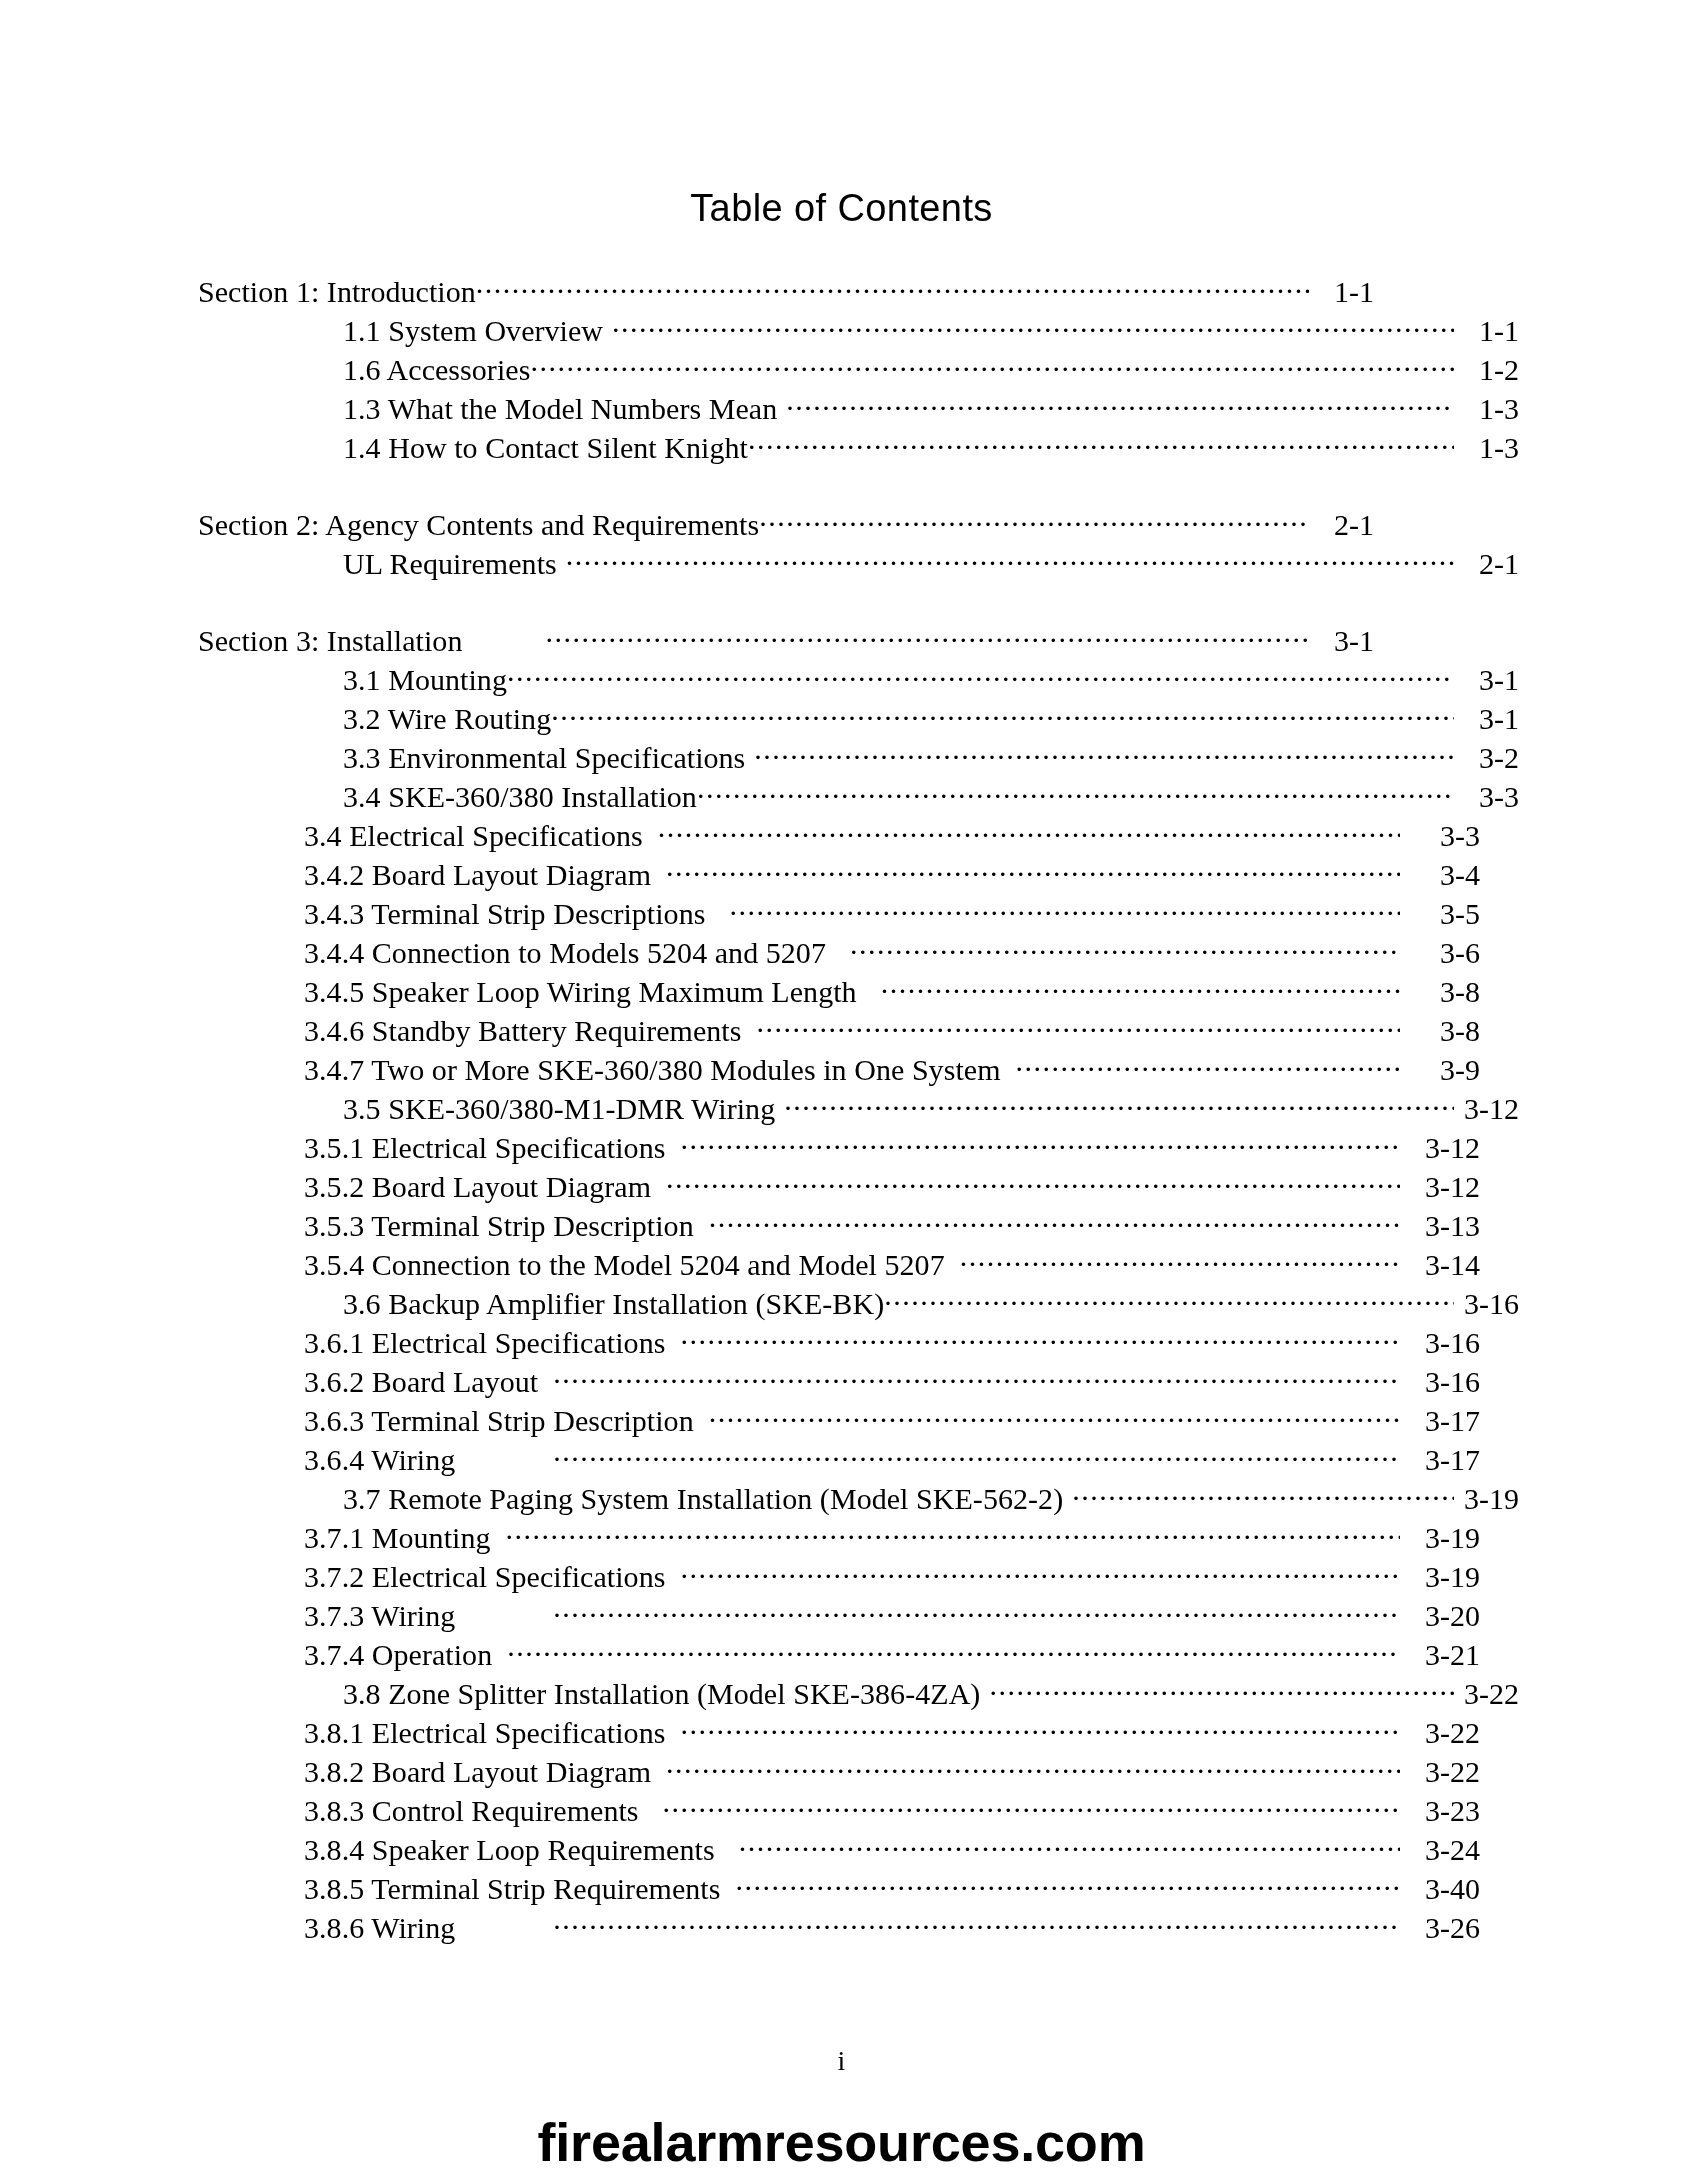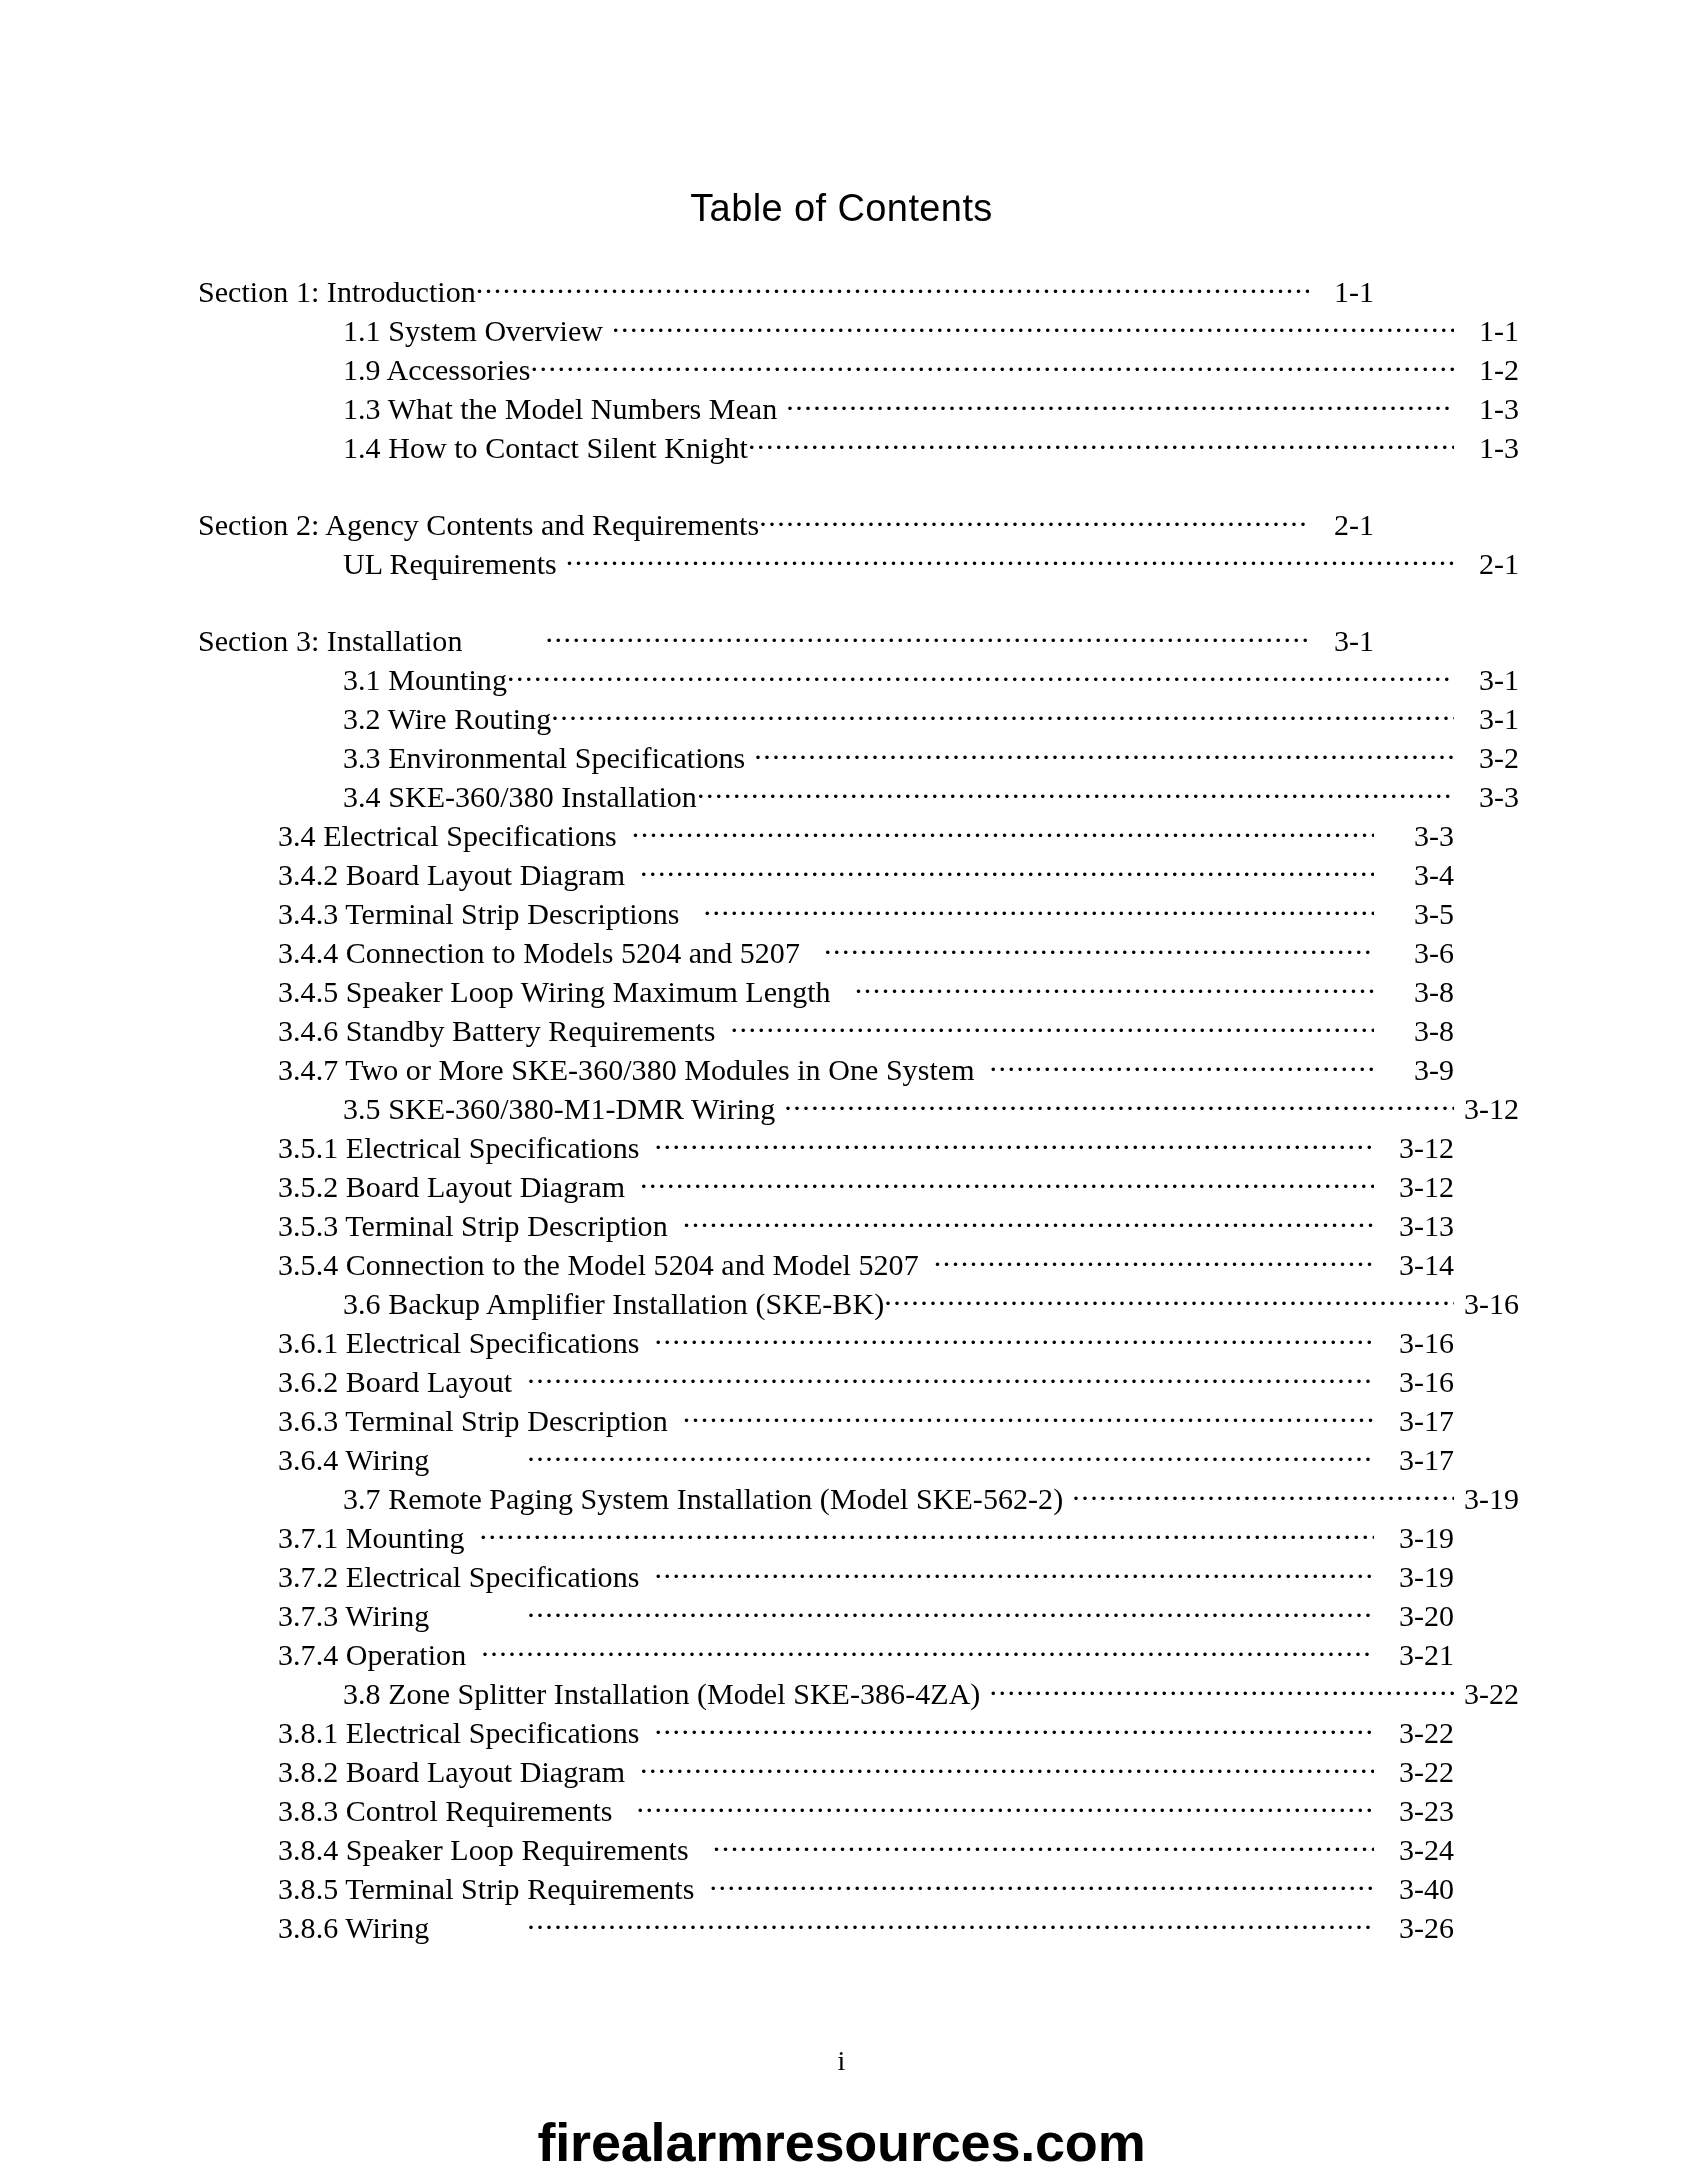--- a/index.html
+++ b/index.html
@@ -78,21 +78,21 @@
 
   .toc-entry .pageno {
     flex: 0 0 auto;
     text-align: right;
     min-width: 65px;
   }
 
   
   .lvl-1 { margin-left: 0px; }
   .lvl-2 { margin-left: 145px; }
-  .lvl-3 { margin-left: 80px; gap: 15px; }
+  .lvl-3 { margin-left: 106px; gap: 15px; }
 
   
   .gap-sm .label { padding-right: 9px; }
   .gap-lg .label { padding-right: 83px; }
 
   .spacer { height: 38px; }
 
   
   .folio {
     position: absolute;
@@ -128,21 +128,21 @@
         <span class="label">Section 1: Introduction</span>
         <span class="leader"></span>
         <span class="pageno">1-1</span>
       </div>
       <div class="toc-entry lvl-2 gap-sm">
         <span class="label">1.1 System Overview</span>
         <span class="leader"></span>
         <span class="pageno">1-1</span>
       </div>
       <div class="toc-entry lvl-2">
-        <span class="label">1.9 Accessories</span>
+        <span class="label">1.6 Accessories</span>
         <span class="leader"></span>
         <span class="pageno">1-2</span>
       </div>
       <div class="toc-entry lvl-2 gap-sm">
         <span class="label">1.3 What the Model Numbers Mean</span>
         <span class="leader"></span>
         <span class="pageno">1-3</span>
       </div>
       <div class="toc-entry lvl-2">
         <span class="label">1.4 How to Contact Silent Knight</span>

